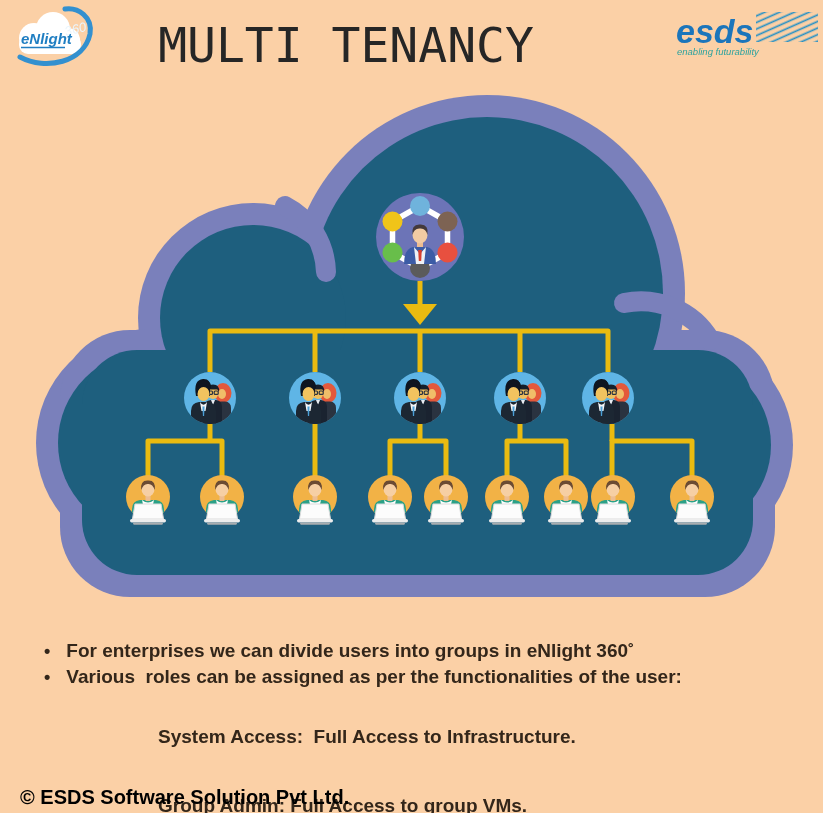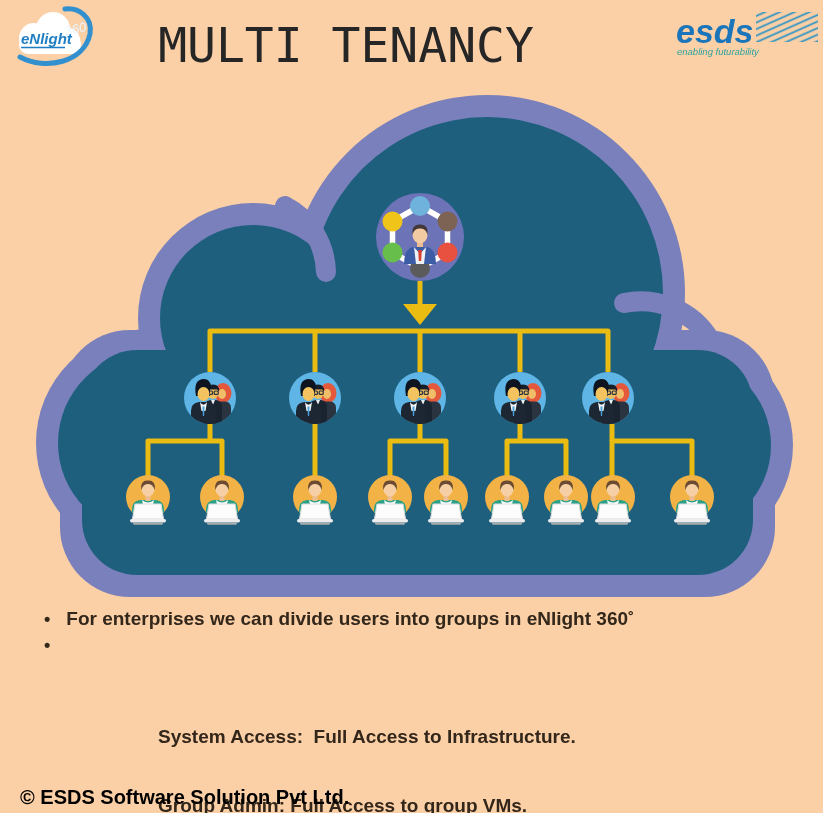--- a/index.html
+++ b/index.html
@@ -55,20 +55,21 @@
     align-items: baseline;
     gap: 16px;
     height: 26px;
     line-height: 22px;
   }
   .bullet-dot {
     font-size: 18px;
   }
   .bullet-text {
     white-space: pre-wrap;
+    margin-top: 32px;
   }
   .roles {
     position: absolute;
     left: 158px;
     top: 679px;
     color: #33261A;
     font-weight: bold;
     font-size: 19px;
     line-height: 23px;
     white-space: pre-wrap;
@@ -231,20 +232,21 @@
     <use href="#user-sym" xlink:href="#user-sym" transform="translate(692,497)"></use>
   </svg>
 
   <div class="bullets">
     <div class="bullet-row">
       <span class="bullet-dot">•</span>
       <span class="bullet-text">For enterprises we can divide users into groups in eNlight 360˚</span>
     </div>
     <div class="bullet-row">
       <span class="bullet-dot">•</span>
+      <span class="bullet-text">Various  roles can be assigned as per the functionalities of the user:</span>
     </div>
   </div>
 
   <div class="roles">
     <div>System Access:  Full Access to Infrastructure.</div>
     <div>Group Admin: Full Access to group VMs.</div>
     
   </div>
 
   <div class="footer-line">© ESDS Software Solution Pvt Ltd.</div>

